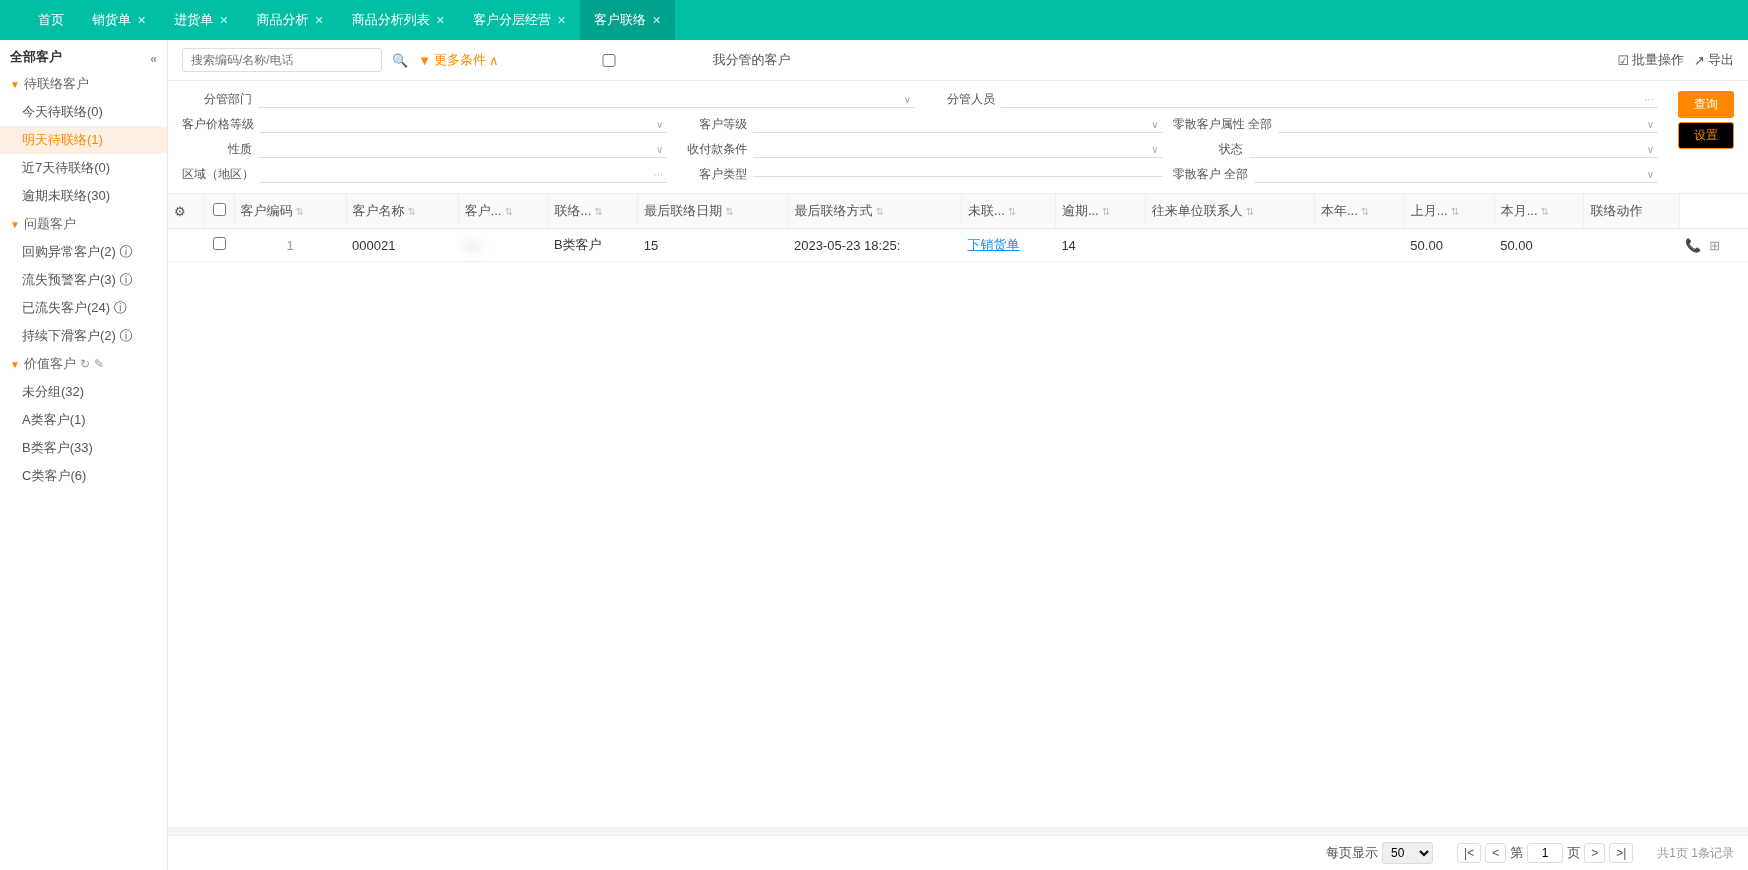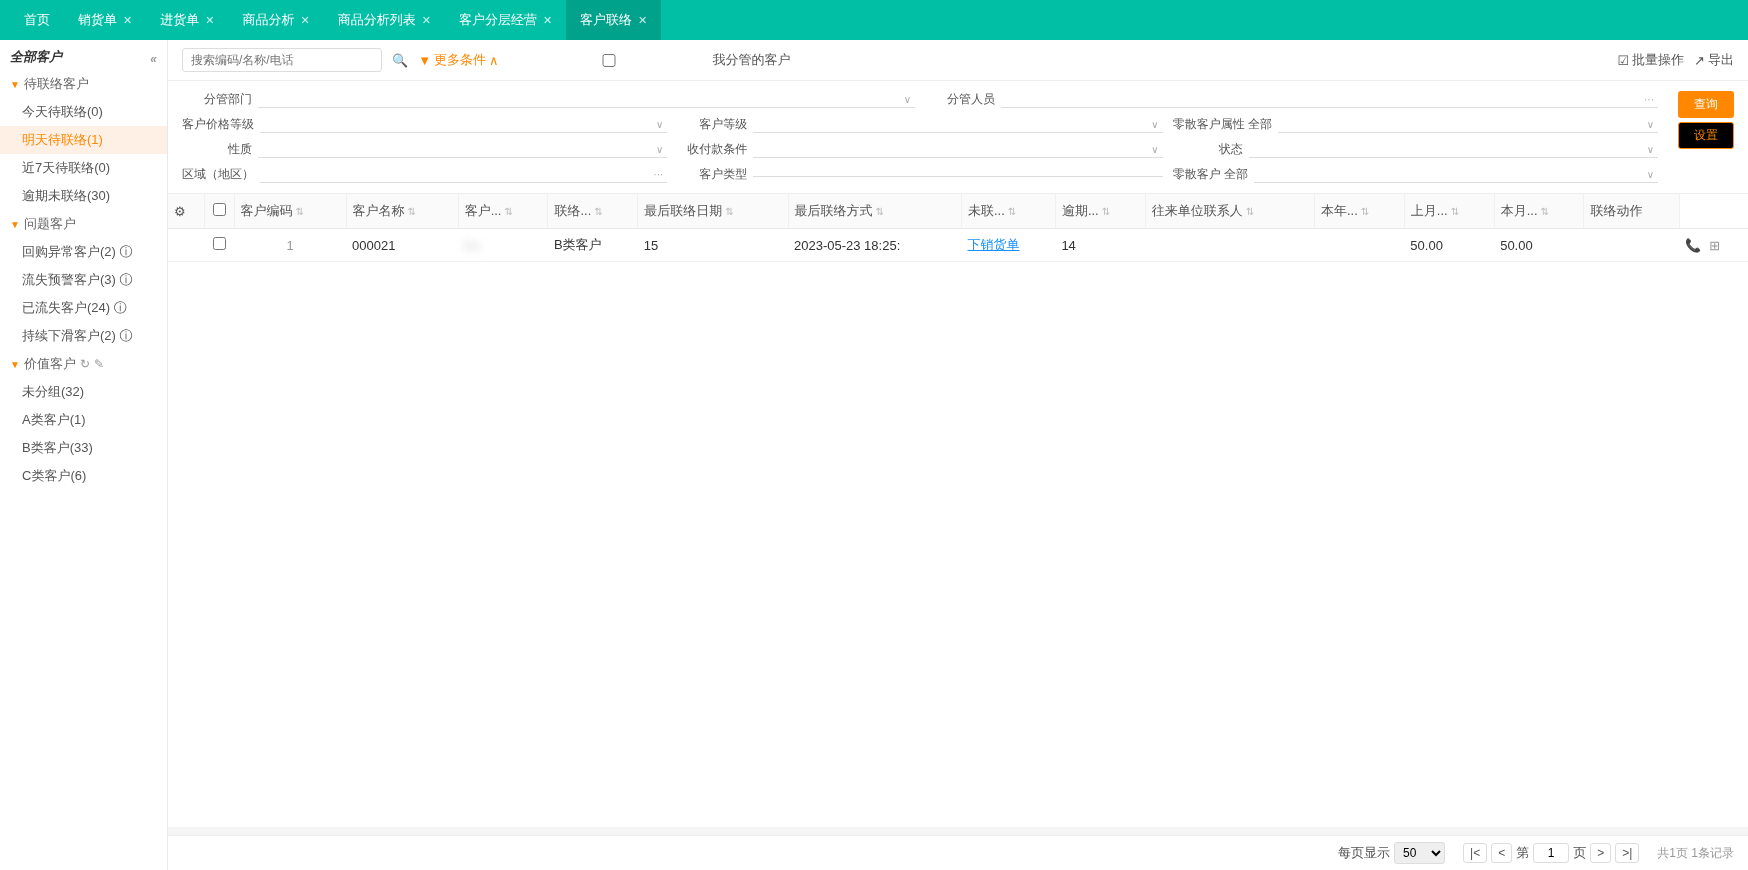--- a/index.html
+++ b/index.html
@@ -4,21 +4,21 @@
   <style>
     * { box-sizing: border-box; margin: 0; padding: 0; font-family: 'Microsoft YaHei', Arial, sans-serif; font-size: 13px; }
     body { background: #f5f5f5; overflow: hidden; }
 
     
     .top-nav {
       display: flex;
       align-items: center;
       background: #00bfa5;
       height: 40px;
-      padding: 0 10px;
+      padding: 0 24px;
     }
     .nav-item {
       color: #fff;
       padding: 0 14px;
       height: 40px;
       display: flex;
       align-items: center;
       cursor: pointer;
       white-space: nowrap;
       font-size: 13px;
@@ -55,21 +55,20 @@
       outline: none;
     }
     .sidebar-section-header {
       display: flex;
       align-items: flex-end;
       justify-content: space-between;
       padding: 8px 10px 4px;
       font-weight: bold;
       color: #333;
       font-size: 13px;
-      font-style: italic;
     }
     .sidebar-section-header .collapse-icon { color: #999; font-size: 12px; cursor: pointer; }
     .sidebar-group-label {
       display: flex;
       align-items: center;
       padding: 5px 10px;
       color: #666;
       font-size: 12px;
       cursor: pointer;
     }
@@ -245,21 +244,21 @@
     .row-num { color: #999; text-align: center; }
 
     
     .footer {
       display: flex;
       align-items: center;
       justify-content: flex-end;
       padding: 6px 14px;
       background: #fff;
       border-top: 1px solid #eee;
-      gap: 18px;
+      gap: 24px;
       font-size: 12px;
       color: #555;
     }
     .footer-page-size {
       display: flex;
       align-items: center;
       gap: 4px;
     }
     .page-size-select {
       border: 1px solid #ddd;

